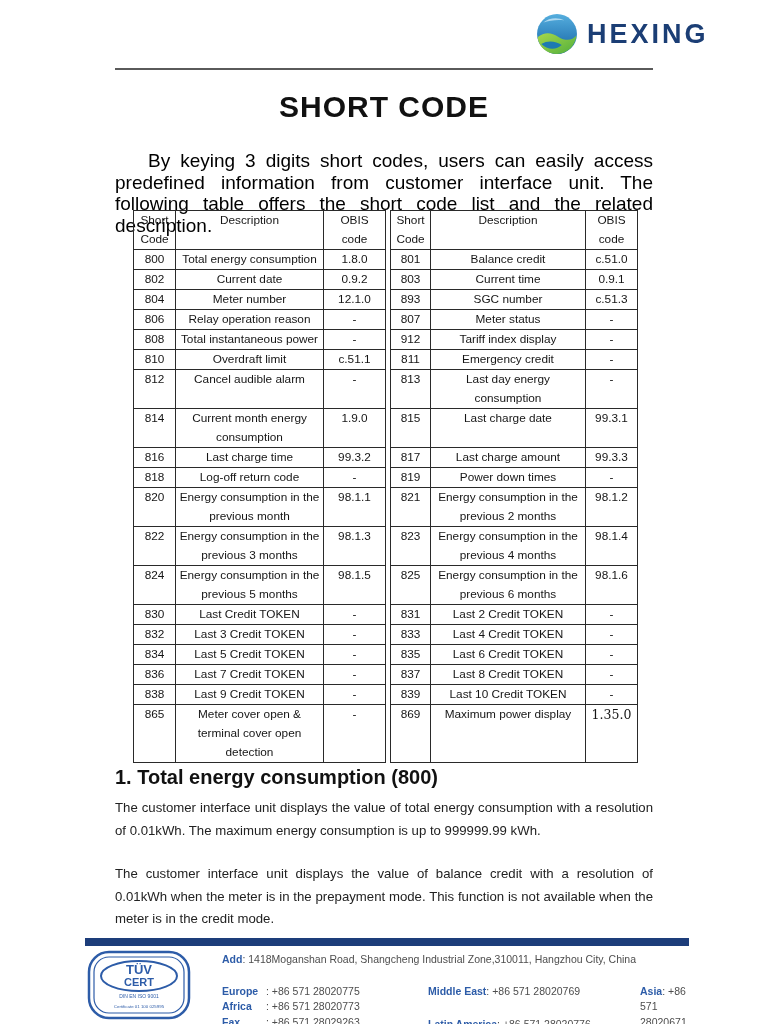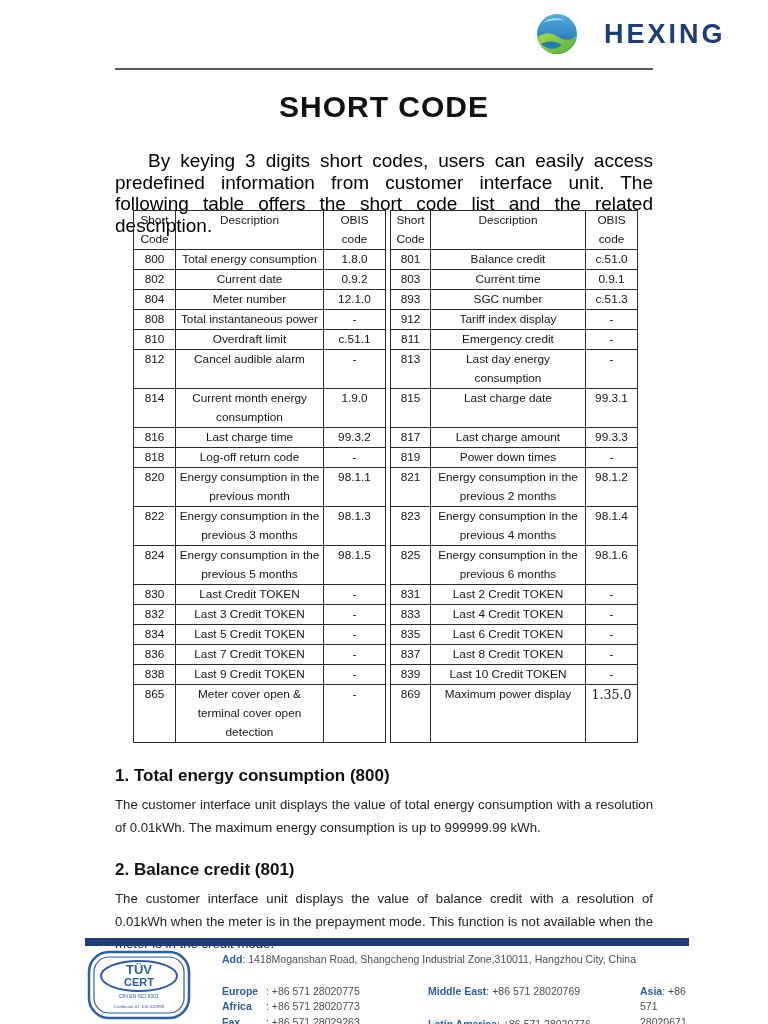--- a/index.html
+++ b/index.html
@@ -1,39 +1,39 @@
 <!DOCTYPE html>
 <html><head>
 <meta charset="utf-8">
 <style>
   html,body{margin:0;padding:0;background:#e8e8e8;}
   .page{
     position:relative;width:768px;height:1024px;margin:0 auto;background:#ffffff;
     font-family:"Liberation Sans", sans-serif;color:#1a1a1a;overflow:hidden;
   }
   
-  .logo{position:absolute;top:13px;left:536px;display:flex;align-items:center;gap:26px;}
+  .logo{position:absolute;top:13px;left:536px;display:flex;align-items:center;gap:9px;}
   .logo .globe{width:42px;height:42px;}
   .brand{font-size:27px;font-weight:800;color:#1b3e75;letter-spacing:3px;line-height:42px;}
   .header-rule{position:absolute;top:68px;left:115px;width:538px;height:2px;background:#5a5a5a;}
   
   .doc-title{position:absolute;top:90px;left:115px;width:538px;text-align:center;
     font-size:30px;font-weight:bold;letter-spacing:1px;color:#111;}
   .intro{position:absolute;top:150px;left:115px;width:538px;font-size:19px;line-height:21.5px;
     text-align:justify;text-indent:33px;color:#000000;}
   
   .table-wrap{position:absolute;top:210px;left:133px;}
   table.sc{border-collapse:collapse;width:504px;table-layout:fixed;font-size:11.8px;color:#151515;}
   table.sc td,table.sc th{border:1px solid #2a2a2a;padding:0 2px;text-align:center;
     vertical-align:top;line-height:19px;font-weight:normal;word-wrap:break-word;}
   table.sc .gap{border:none;padding:0;}
   table.sc .serif{font-family:"DejaVu Serif", serif;font-size:12.5px;}
   
   .sections{position:absolute;top:766px;left:115px;width:538px;}
-  .sec-h{font-size:17px;font-weight:bold;color:#111;margin:0 0 8px 0;}
+  .sec-h{font-size:20px;font-weight:bold;color:#111;margin:0 0 8px 0;}
   .sec-p{font-size:13.2px;line-height:22.5px;text-align:justify;color:#222;margin:0 0 21px 0;}
   
   .footer-bar{position:absolute;top:938px;left:85px;width:604px;height:8px;background:#1d3d7a;}
   .badge{position:absolute;top:950px;left:87px;width:104px;height:70px;}
   .fcontact{position:absolute;top:952px;left:222px;width:480px;font-size:10.5px;line-height:15.5px;color:#4d4d4d;}
   .fcontact .lab{font-weight:bold;color:#2d5ca8;}
   .addr-line{white-space:nowrap;}
   .contact-grid{display:flex;margin-top:16px;}
   .ccol{display:flex;flex-direction:column;}
   .ccol.c0{width:206px;}
@@ -115,20 +115,29 @@
           <tr>
             <td>804</td>
             <td>Meter number</td>
             <td>12.1.0</td>
             <td class="gap"></td>
             <td>893</td>
             <td>SGC number</td>
             <td>c.51.3</td>
           </tr>
           <tr>
+            <td>806</td>
+            <td>Relay operation reason</td>
+            <td>-</td>
+            <td class="gap"></td>
+            <td>807</td>
+            <td>Meter status</td>
+            <td>-</td>
+          </tr>
+          <tr>
             <td>808</td>
             <td>Total instantaneous power</td>
             <td>-</td>
             <td class="gap"></td>
             <td>912</td>
             <td>Tariff index display</td>
             <td>-</td>
           </tr>
           <tr>
             <td>810</td>
@@ -256,21 +265,20 @@
             <td>Maximum power display</td>
             <td class="serif">1.35.0</td>
           </tr>
         </tbody>
     </table>
   </div>
 
   <div class="sections">
     <div class="sec-h">1. Total energy consumption (800)</div>
     <p class="sec-p">The customer interface unit displays the value of total energy consumption with a resolution of 0.01kWh. The maximum energy consumption is up to 999999.99 kWh.</p>
-    <div class="sec-h">2. Balance credit (801)</div>
     <p class="sec-p">The customer interface unit displays the value of balance credit with a resolution of 0.01kWh when the meter is in the prepayment mode. This function is not available when the meter is in the credit mode.</p>
   </div>
 
   <div class="footer-bar"></div>
 
   <svg class="badge" viewBox="0 0 104 70">
     <rect x="2" y="2" width="100" height="66" rx="20" fill="none" stroke="#2d5ca8" stroke-width="2.5"></rect>
     <rect x="7" y="7" width="90" height="56" rx="15" fill="none" stroke="#2d5ca8" stroke-width="1.2"></rect>
     <ellipse cx="52" cy="26" rx="38" ry="15" fill="none" stroke="#2d5ca8" stroke-width="2"></ellipse>
     <text x="52" y="24" text-anchor="middle" font-family="Liberation Sans, sans-serif" font-size="13" font-weight="bold" fill="#2d5ca8">TÜV</text>

